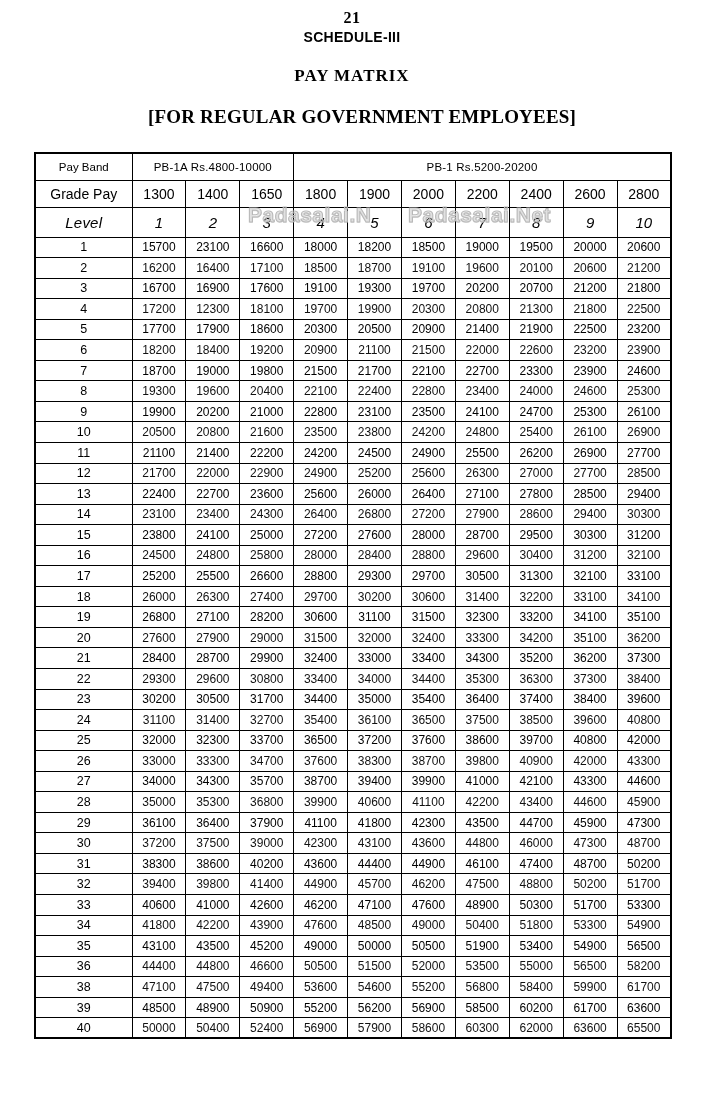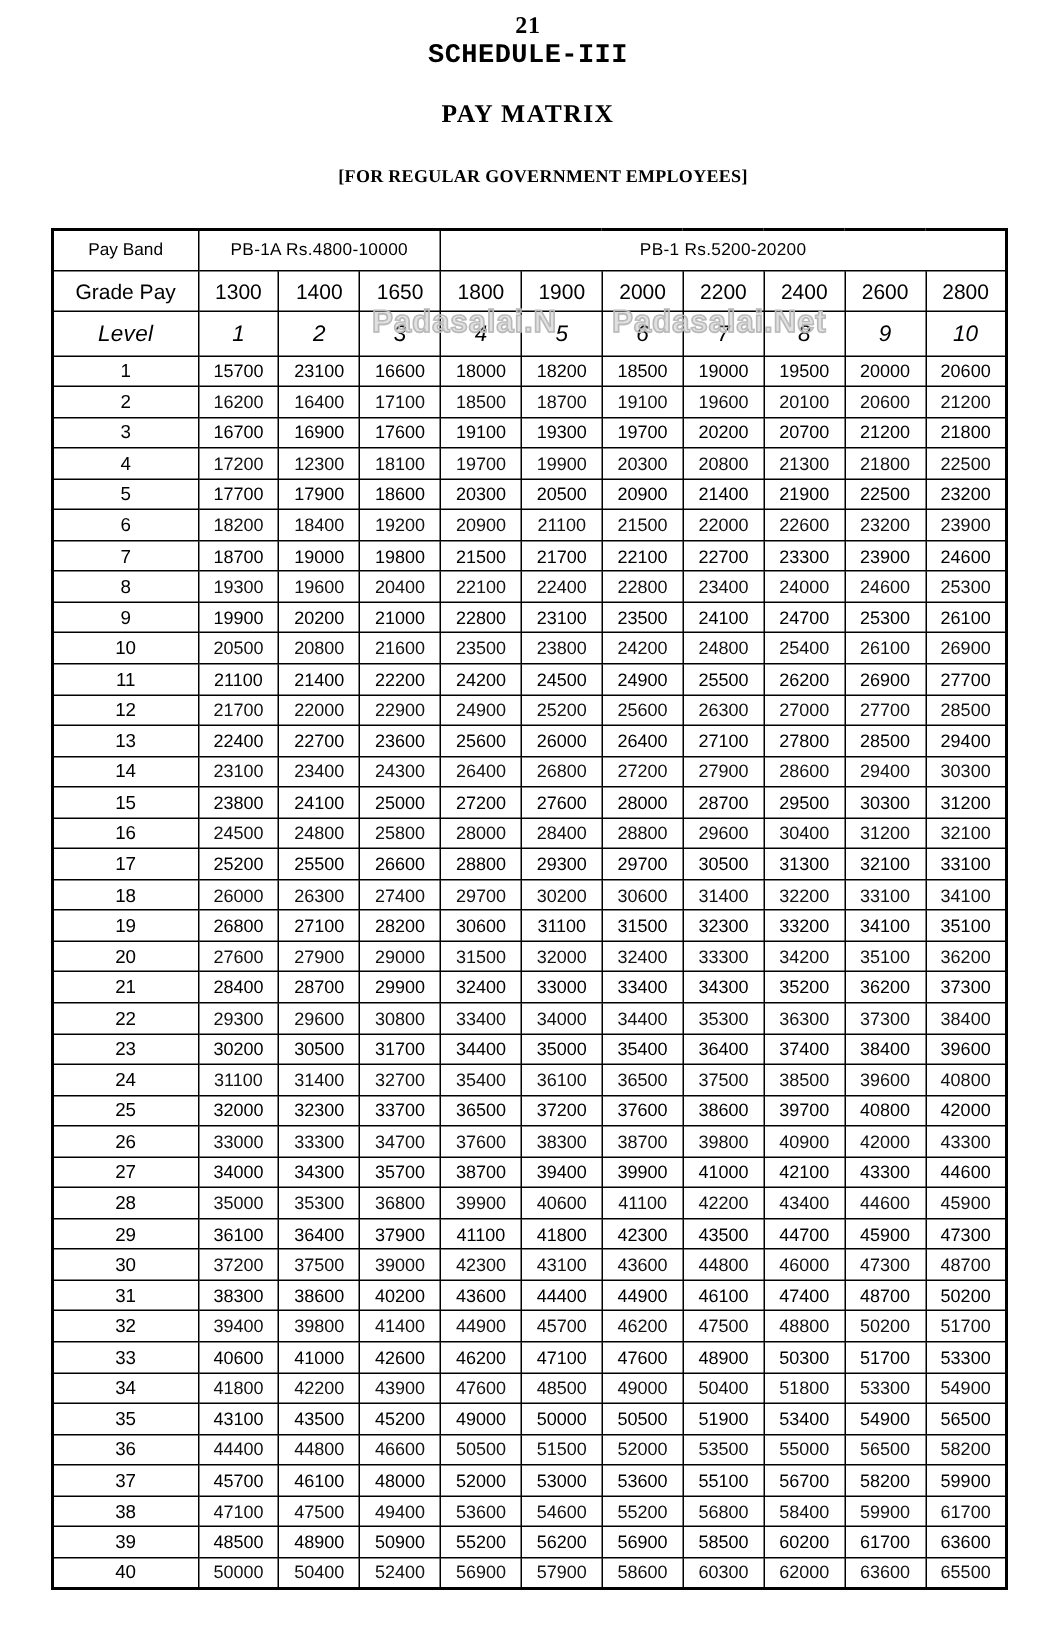--- a/index.html
+++ b/index.html
@@ -23,38 +23,38 @@
     padding-top: 9px;
   }
   #page-number {
     font-family: "Liberation Serif", serif;
     font-weight: bold;
     font-size: 16px;
     line-height: 18px;
     letter-spacing: 0.5px;
   }
   #schedule-title {
-    font-family: Liberation Mono, monospace;
-    font-weight: bold;
-    font-size: 18px;
+    font-family: Liberation Sans, sans-serif;
+    font-weight: bold;
+    font-size: 14px;
     line-height: 20px;
     letter-spacing: 0.3px;
   }
   #matrix-title {
     font-family: "Liberation Serif", serif;
     font-weight: bold;
     font-size: 17px;
     line-height: 24px;
     letter-spacing: 1px;
     margin-top: 17px;
   }
   #audience-title {
     font-family: "Liberation Serif", serif;
     font-weight: bold;
-    font-size: 12px;
+    font-size: 19px;
     line-height: 18px;
     letter-spacing: 0.2px;
     margin-top: 20px;
     margin-left: 20px;
   }
 
   
   #matrix-wrap {
     position: absolute;
     left: 34px;
@@ -677,33 +677,20 @@
           <td class="pay-cell">44800</td>
           <td class="pay-cell band-edge">46600</td>
           <td class="pay-cell">50500</td>
           <td class="pay-cell">51500</td>
           <td class="pay-cell">52000</td>
           <td class="pay-cell">53500</td>
           <td class="pay-cell">55000</td>
           <td class="pay-cell">56500</td>
           <td class="pay-cell">58200</td>
         </tr>
-        <tr class="data-row row-bold">
-          <td class="level-cell">37</td>
-          <td class="pay-cell">45700</td>
-          <td class="pay-cell">46100</td>
-          <td class="pay-cell band-edge">48000</td>
-          <td class="pay-cell">52000</td>
-          <td class="pay-cell">53000</td>
-          <td class="pay-cell">53600</td>
-          <td class="pay-cell">55100</td>
-          <td class="pay-cell">56700</td>
-          <td class="pay-cell">58200</td>
-          <td class="pay-cell">59900</td>
-        </tr>
         <tr class="data-row row-plain">
           <td class="level-cell">38</td>
           <td class="pay-cell">47100</td>
           <td class="pay-cell">47500</td>
           <td class="pay-cell band-edge">49400</td>
           <td class="pay-cell">53600</td>
           <td class="pay-cell">54600</td>
           <td class="pay-cell">55200</td>
           <td class="pay-cell">56800</td>
           <td class="pay-cell">58400</td>

